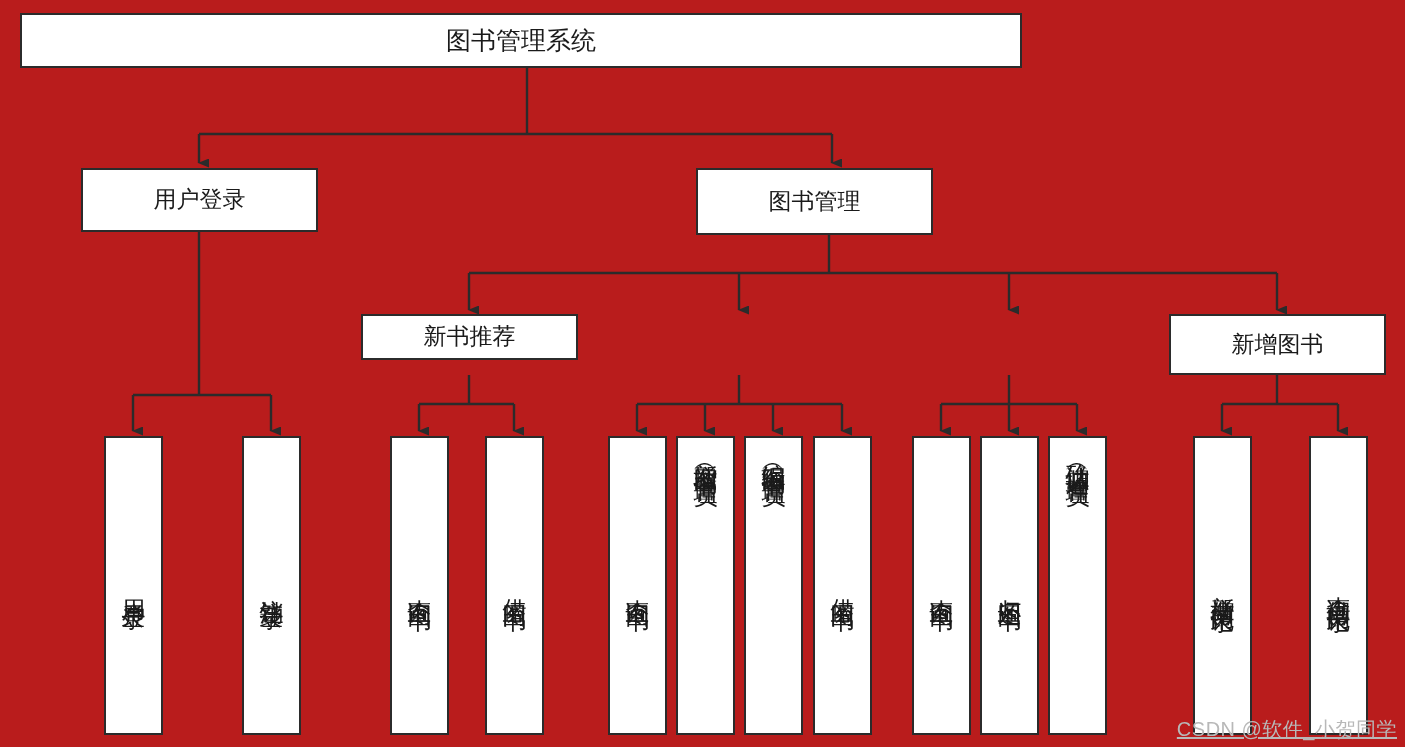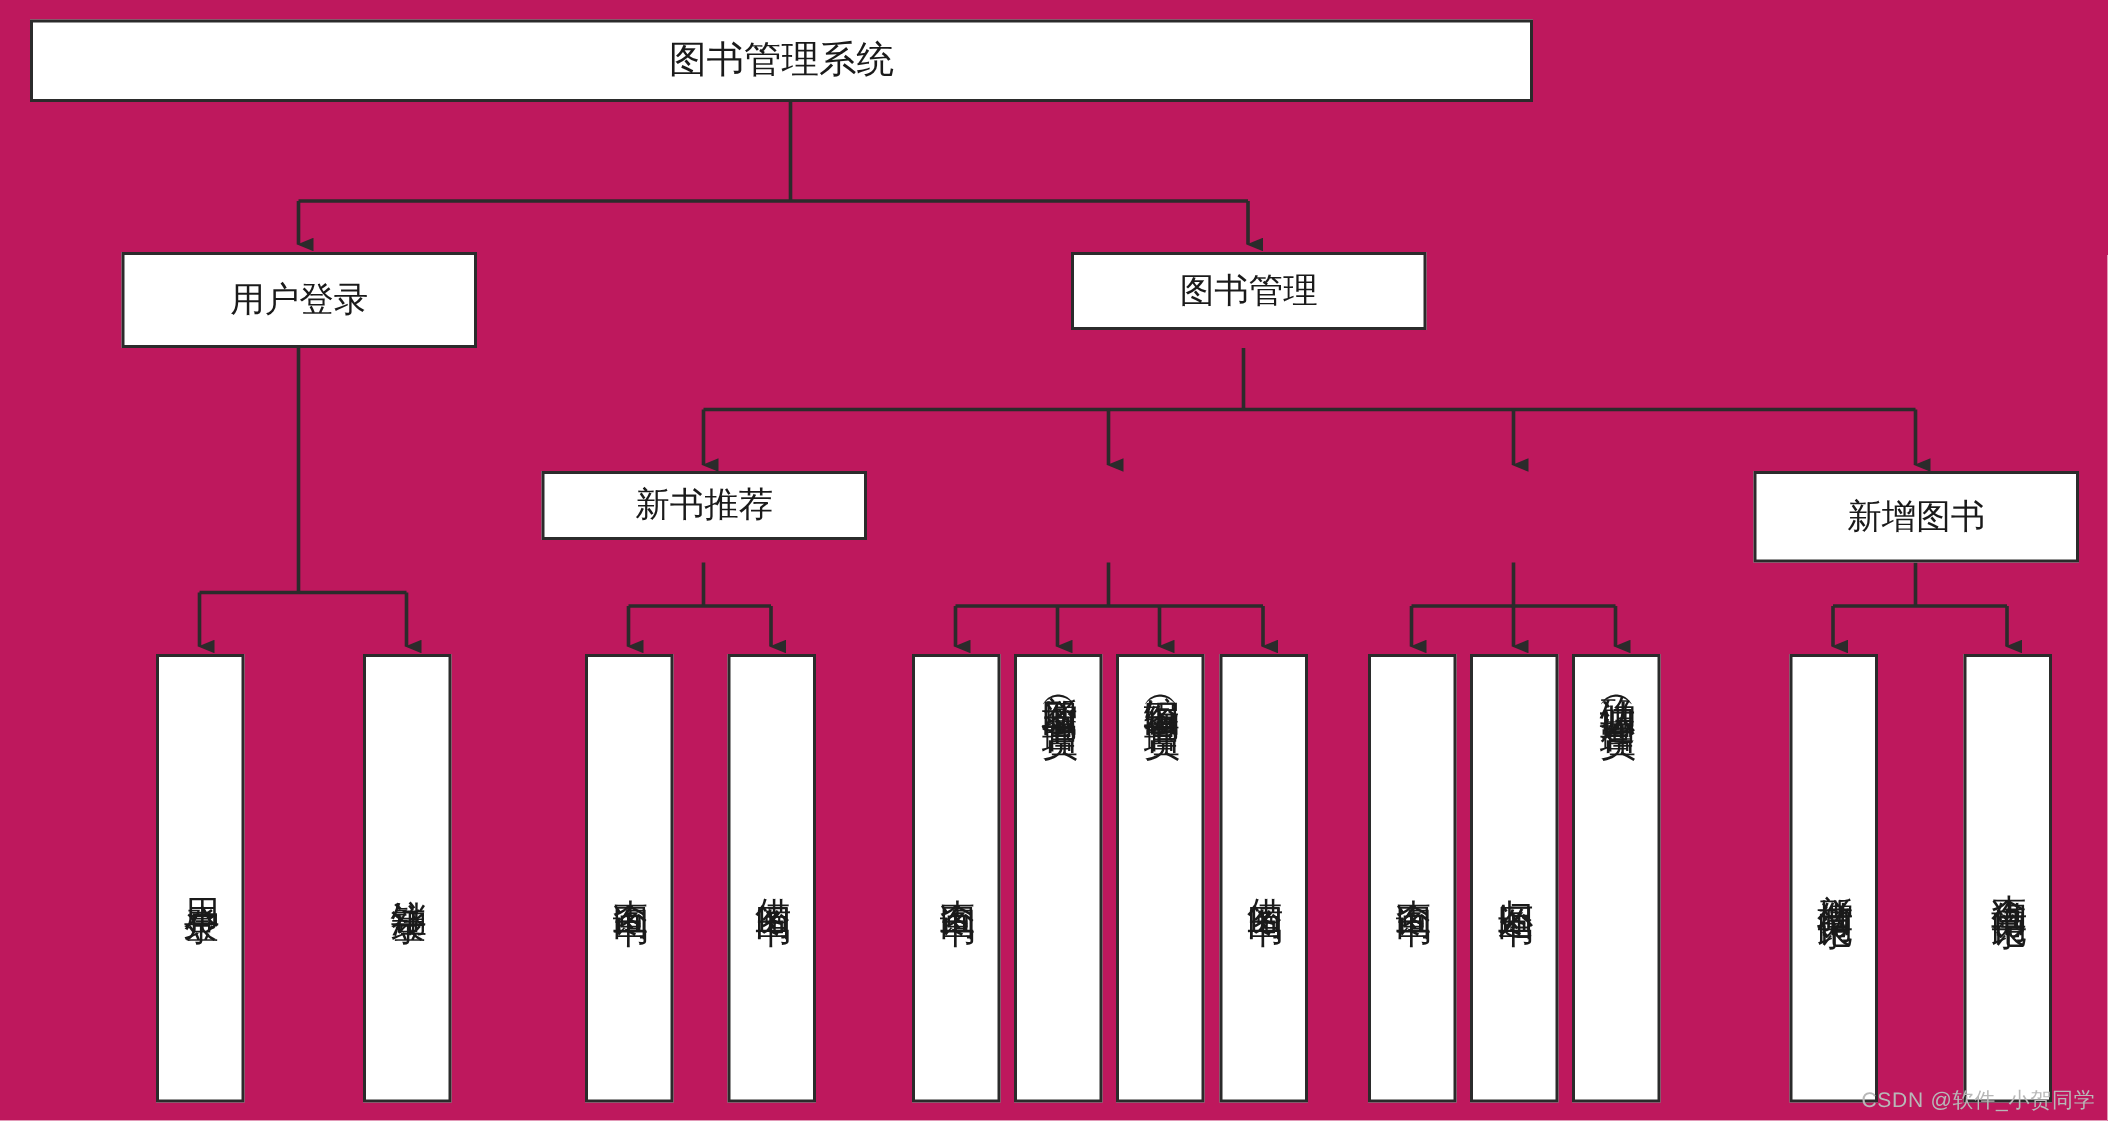--- a/index.html
+++ b/index.html
@@ -8,21 +8,21 @@
     padding: 0;
     background: #ffffff;
   }
   body {
     font-family: "Liberation Sans", "DejaVu Sans", sans-serif;
   }
   #canvas {
     position: relative;
     width: 1405px;
     height: 747px;
-    background: #be185d;
+    background: #b91c1c;
     overflow: hidden;
   }
   svg.wires {
     position: absolute;
     left: 0;
     top: 0;
     width: 1405px;
     height: 747px;
     pointer-events: none;
   }
@@ -67,25 +67,26 @@
   }
   
   .node.leaf.center {
     align-items: center;
     padding-top: 0;
   }
   .watermark {
     position: absolute;
     right: 8px;
     bottom: 4px;
-    font-size: 14px;
+    font-size: 20px;
     color: #b8b8b8;
     letter-spacing: 0.5px;
     z-index: 5;
     white-space: nowrap;
+    text-decoration: underline;
   }
 </style>
 </head>
 <body>
 
 <div id="canvas">
 
   <svg class="wires" viewBox="0 0 1405 747" xmlns="http://www.w3.org/2000/svg">
     <defs>
       <marker id="arrow" markerWidth="9" markerHeight="11" refX="4.5" refY="10" orient="auto" markerUnits="userSpaceOnUse">
@@ -137,21 +138,21 @@
   </svg>
 
   <div class="node root" style="left:20px; top:13px; width:1002px; height:55px;">
     <span class="label">图书管理系统</span>
   </div>
 
   <div class="node branch" style="left:81px; top:168px; width:237px; height:64px;">
     <span class="label">用户登录</span>
   </div>
 
-  <div class="node branch" style="left:714px; top:168px; width:237px; height:52px;">
+  <div class="node branch" style="left:696px; top:168px; width:237px; height:67px;">
     <span class="label">图书管理</span>
   </div>
 
   <div class="node branch" style="left:361px; top:314px; width:217px; height:46px;">
     <span class="label">新书推荐</span>
   </div>
 
 
 
   <div class="node branch" style="left:1169px; top:314px; width:217px; height:61px;">

